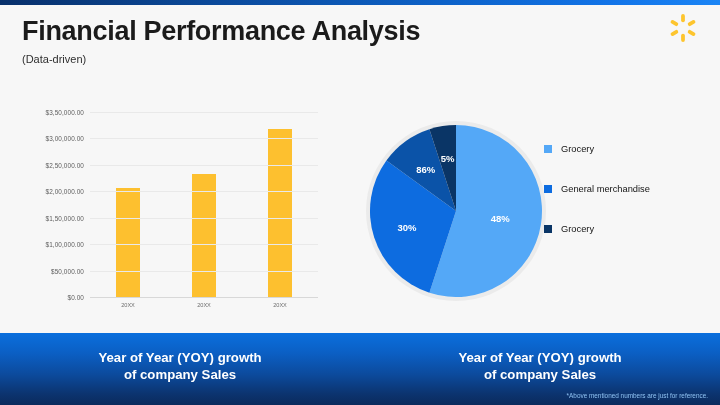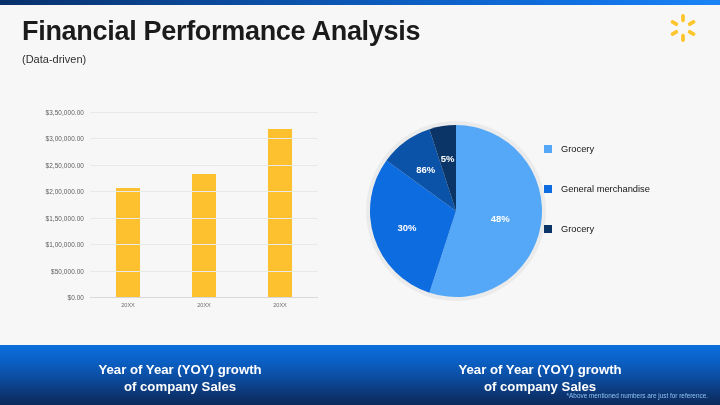--- a/index.html
+++ b/index.html
@@ -60,21 +60,21 @@
   }
 
   
   #pie-legend { position:absolute; left:544px; top:142px; width:150px; }
   .legend-row { display:flex; align-items:center; height:14px; margin-bottom:26px; }
   .legend-swatch { width:8px; height:8px; flex:none; margin-right:9px; }
   .legend-label { font-size:9.3px; color:#141414; white-space:nowrap; }
 
   
   #bottom-band {
-    position:absolute; left:0; bottom:0; width:720px; height:60px;
+    position:absolute; left:0; bottom:0; width:720px; height:72px;
     background:linear-gradient(to bottom,#0b6fdd 0%,#0b5fc4 28%,#0c4a9c 58%,#0c3470 84%,#0b2a5c 100%);
   }
   .band-half {
     position:absolute; top:0; height:72px; display:flex;
     flex-direction:column; align-items:center; justify-content:center;
   }
   #band-left { left:0; width:360px; }
   #band-right { left:360px; width:360px; }
   .band-caption {
     font-size:13.2px; font-weight:bold; color:#ffffff;

